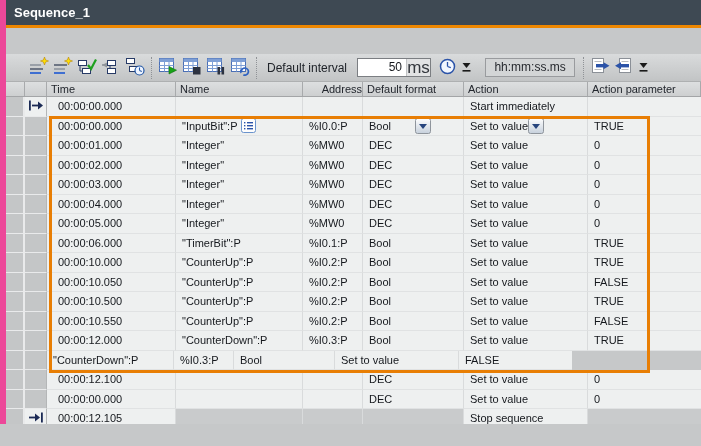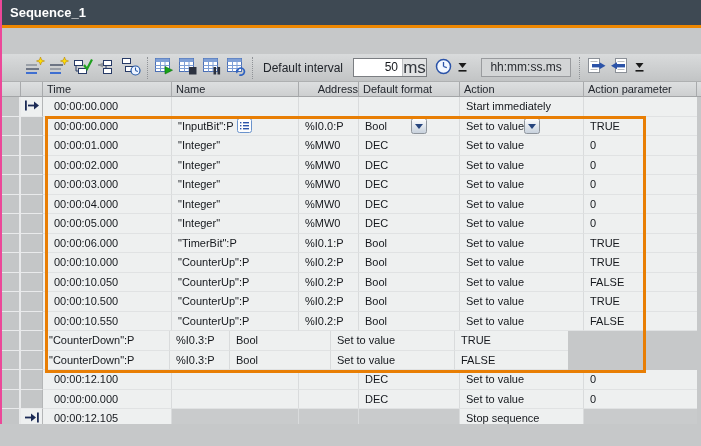--- a/index.html
+++ b/index.html
@@ -1,19 +1,19 @@
 <!DOCTYPE html>
 <html><head>
 <meta charset="utf-8">
 <style>
   html,body{margin:0;padding:0;background:#c6c8c9;}
   *{box-sizing:border-box;}
   .window{
     position:relative;width:701px;height:424px;overflow:hidden;
-    background:#c6c8c9;border-left:2px solid #ec4899;
+    background:#c6c8c9;border-left:6px solid #ec4899;
     font-family:"Liberation Sans", sans-serif;color:#15181d;
   }
   
   .titlebar{height:25px;background:#3e4953;display:flex;align-items:center;padding-left:8px;}
   .titlebar .title{color:#ffffff;font-size:13px;font-weight:bold;}
   .accent-stripe{height:3px;background:#ee8700;}
   .gap-strip{height:26px;background:#c6c8c9;}
   
   .toolbar{
     height:28px;display:flex;align-items:center;padding-left:21px;
@@ -534,20 +534,23 @@
           <div class="cell c-act">
             <span>Set to value</span>
           </div>
           <div class="cell c-par">
             <span>FALSE</span>
           </div>
         </div>
         <div class="trow">
           <div class="g1"></div>
           <div class="g2"></div>
+          <div class="cell c-time">
+            <span>00:00:12.000</span>
+          </div>
           <div class="cell c-name">
             <span>"CounterDown":P</span>
           </div>
           <div class="cell c-addr">
             <span>%I0.3:P</span>
           </div>
           <div class="cell c-fmt">
             <span>Bool</span>
           </div>
           <div class="cell c-act">

